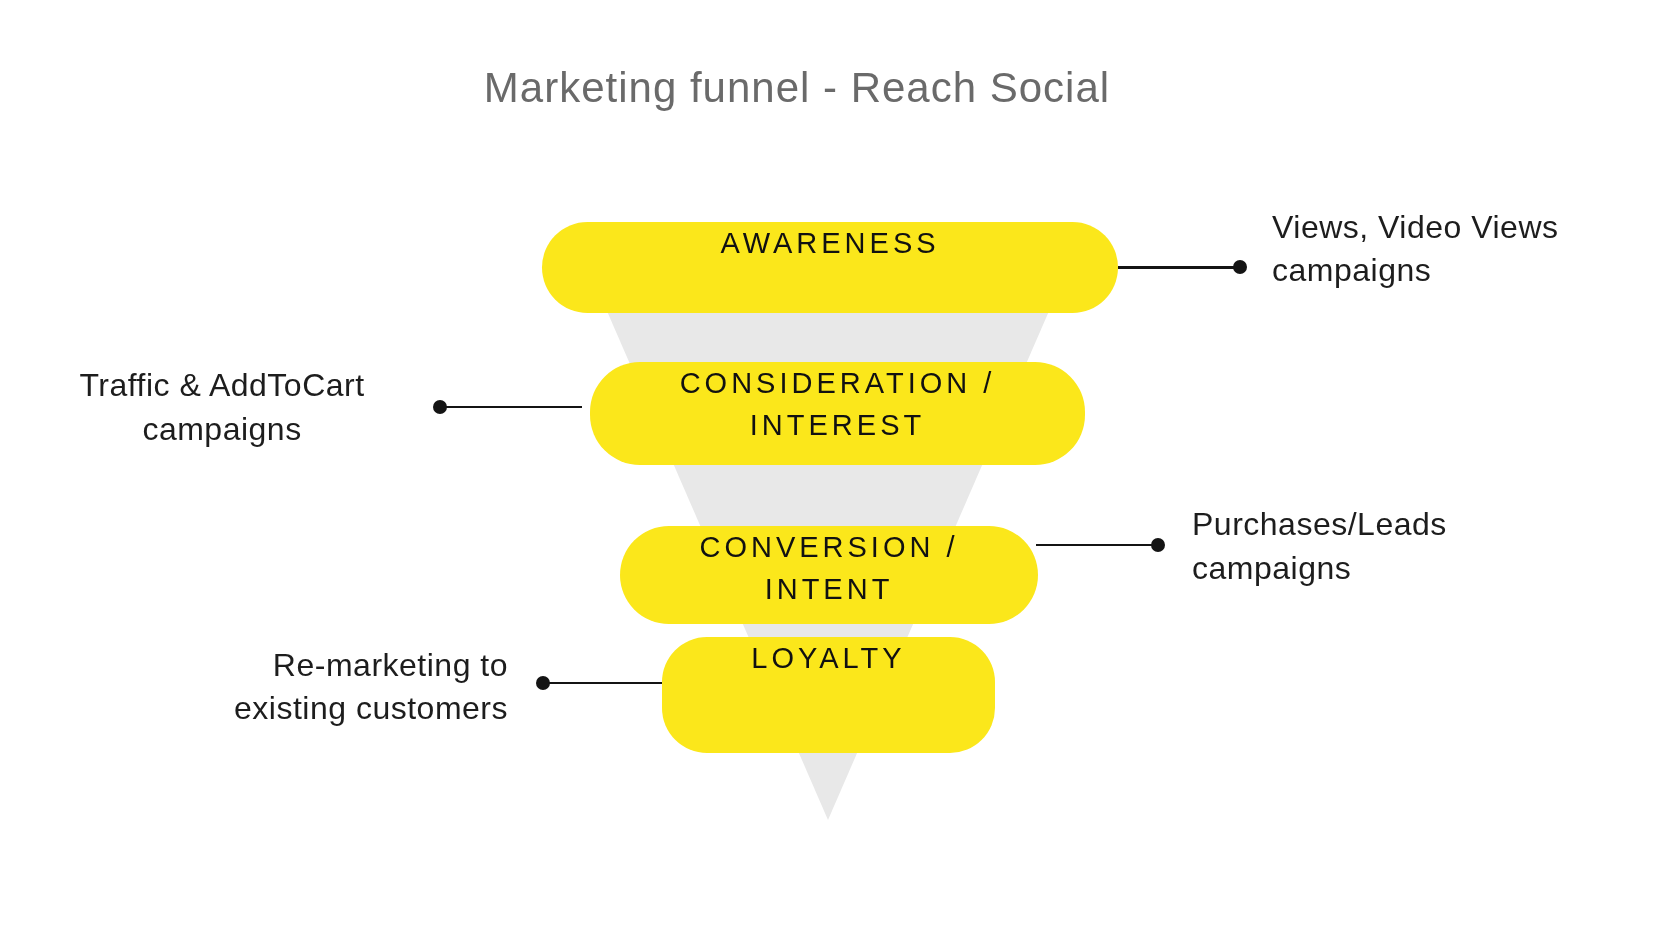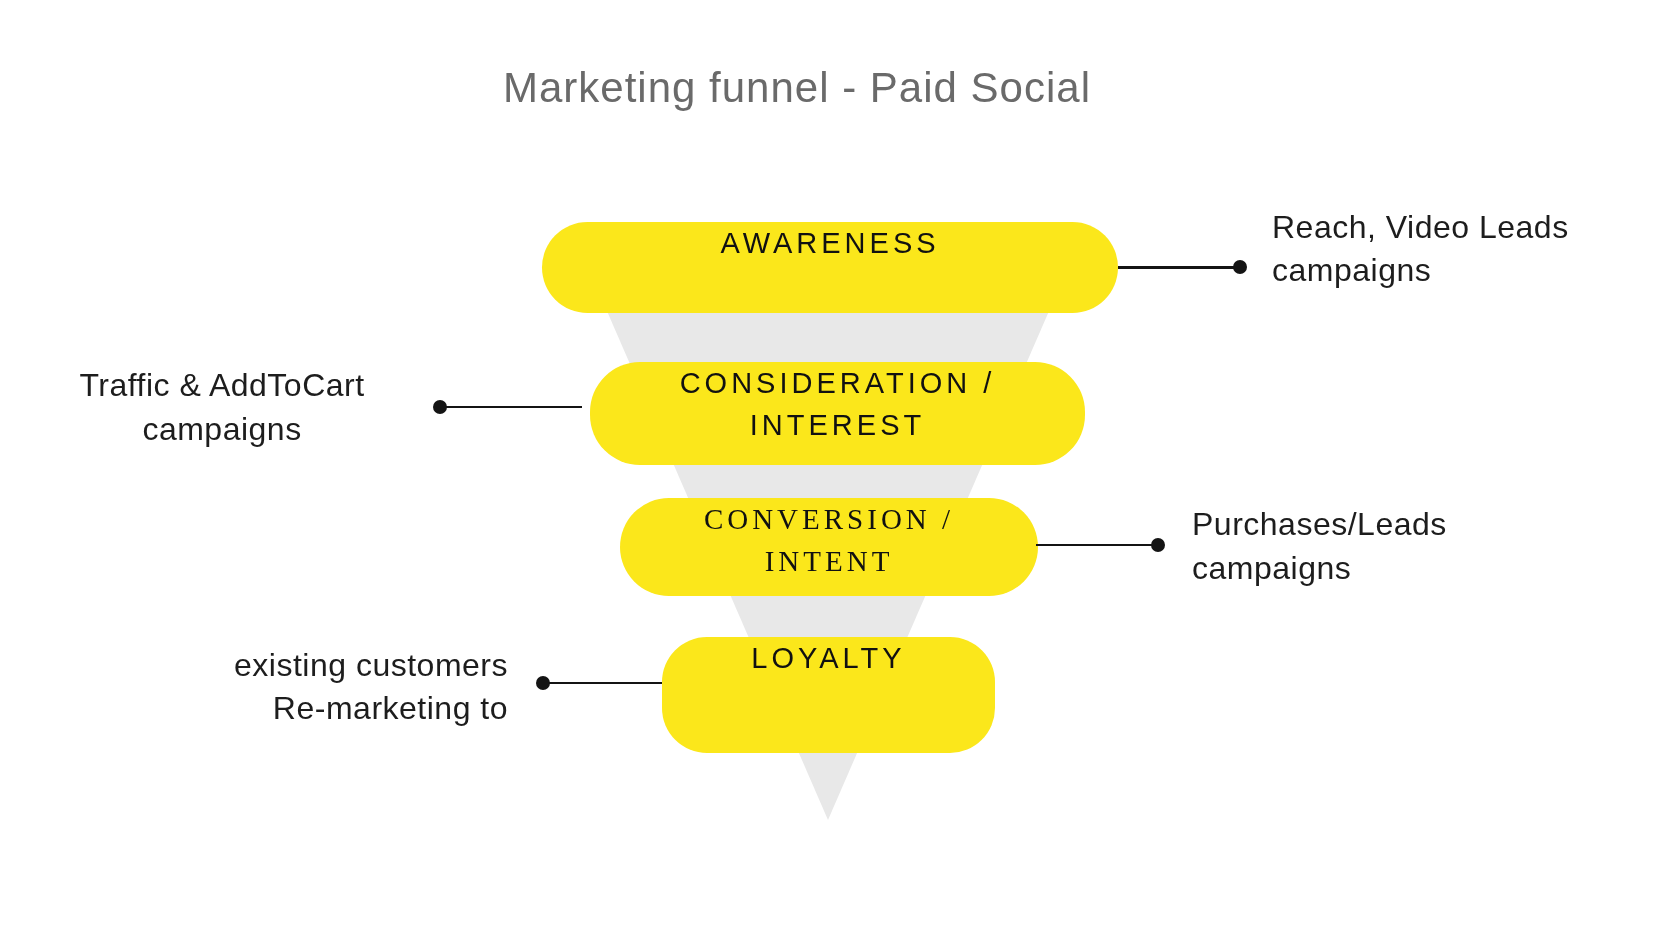--- a/index.html
+++ b/index.html
@@ -34,21 +34,21 @@
     align-items: flex-start;
     justify-content: center;
     text-align: center;
     color: var(--stage-text, #111111);
     font-size: 29px;
     letter-spacing: 4px;
     line-height: 42px;
   }
   .stage-0 { left: 542px; top: 222px; width: 576px; height: 91px;  border-radius: 46px; }
   .stage-1 { left: 590px; top: 362px; width: 495px; height: 103px; border-radius: 50px; }
-  .stage-2 { left: 620px; top: 498px; width: 418px; height: 98px; border-radius: 50px; font-family: Liberation Serif, serif; }
+  .stage-2 { left: 620px; top: 526px; width: 418px; height: 98px; border-radius: 50px; }
   .stage-3 { left: 662px; top: 637px; width: 333px; height: 116px;  border-radius: 45px; }
   .stage-1 .stage-label { max-width: 410px; }
   .stage-2 .stage-label { max-width: 335px; }
   .connector-line {
     position: absolute;
     height: 2.5px;
     background: var(--connector, #141414);
   }
   .line-0 { left: 1118px; top: 266px;   width: 122px; }
   .line-1 { left: 440px;  top: 405.5px; width: 142px; }
@@ -74,21 +74,21 @@
   .ann-0 { left: 1272px; top: 206px; width: 380px; text-align: left;  line-height: 43px; }
   .ann-1 { left: 48px;   top: 363px; width: 348px; text-align: center; line-height: 44px; }
   .ann-2 { left: 1192px; top: 502px; width: 380px; text-align: left;  line-height: 44px; }
   .ann-3 { left: 160px;  top: 644px; width: 348px; text-align: right; line-height: 43px; }
 </style>
 </head>
 <body>
 
 <div class="canvas">
 
-  <h1 class="title">Marketing funnel - Paid Social</h1>
+  <h1 class="title">Marketing funnel - Reach Social</h1>
 
   <svg class="triangle" width="1680" height="945" viewBox="0 0 1680 945" aria-hidden="true">
     <polygon points="600,295 1056,295 828,820" fill="#E8E8E8"></polygon>
   </svg>
 
   <div class="stage stage-0">
     <span class="stage-label">AWARENESS</span>
   </div>
   <div class="stage stage-1">
     <span class="stage-label">CONSIDERATION / INTEREST</span>
@@ -106,32 +106,32 @@
   <div class="connector-line line-1"></div>
   <div class="connector-dot dot-1"></div>
 
   <div class="connector-line line-2"></div>
   <div class="connector-dot dot-2"></div>
 
   <div class="connector-line line-3"></div>
   <div class="connector-dot dot-3"></div>
 
   <div class="annotation ann-0">
-    <span class="line">Reach, Video Leads</span>
+    <span class="line">Views, Video Views</span>
     <span class="line">campaigns</span>
   </div>
 
   <div class="annotation ann-1">
     <span class="line">Traffic &amp; AddToCart</span>
     <span class="line">campaigns</span>
   </div>
 
   <div class="annotation ann-2">
     <span class="line">Purchases/Leads</span>
     <span class="line">campaigns</span>
   </div>
 
   <div class="annotation ann-3">
+    <span class="line">Re-marketing to</span>
     <span class="line">existing customers</span>
-    <span class="line">Re-marketing to</span>
   </div>
 
 </div>
 
 </body></html>

